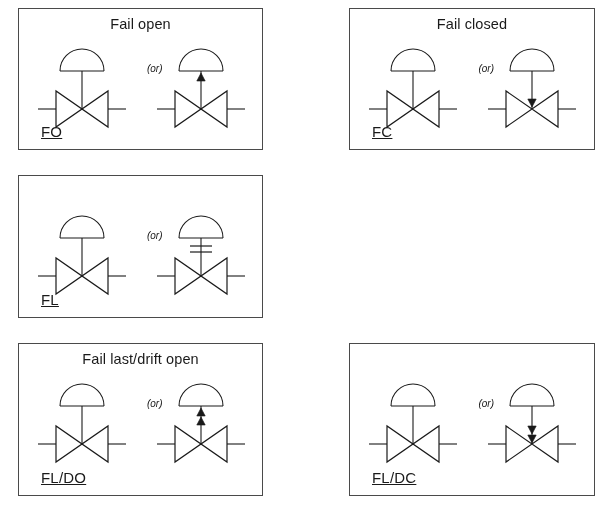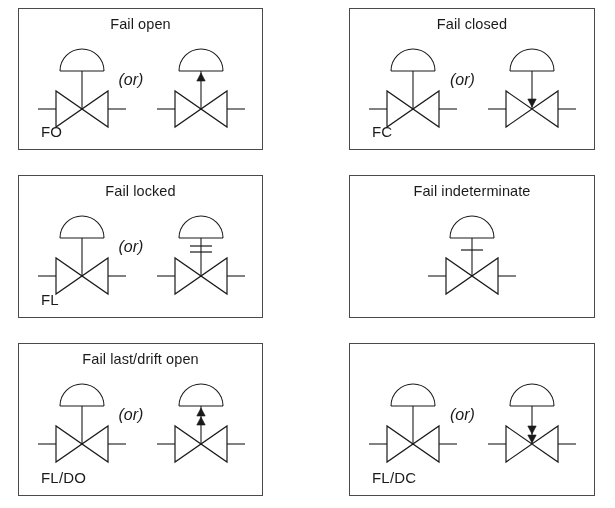--- a/index.html
+++ b/index.html
@@ -64,33 +64,34 @@
     height: 92px;
   }
   .slot-a { left: 8px; }
   .slot-b { left: 127px; }
   .slot-solo { left: 50%; margin-left: -55px; }
 
   .or-label {
     position: absolute;
     left: 50%;
     margin-left: -22px;
-    top: 32px;
+    top: 24px;
     width: 44px;
-    text-align: left;
-    font-size: 16px;
+    text-align: right;
+    font-size: 10px;
     font-style: italic;
   }
 
   .abbr {
     position: absolute;
     left: 22px;
     bottom: 9px;
     font-size: 15px;
     letter-spacing: 0.2px;
+    text-decoration: underline;
   }
 
   svg { display: block; }
 </style>
 </head>
 <body>
 
 <div id="grid">
     <div class="panel col-left row-1">
       <div class="panel-title">Fail open</div>
@@ -142,21 +143,20 @@
             <path d="M 29 52 L 29 88 L 81 52 L 81 88 Z" fill="none" stroke="#1a1a1a" stroke-width="1.2" stroke-linejoin="miter"></path>
             <line x1="11" y1="70" x2="29" y2="70" stroke="#1a1a1a" stroke-width="1.1" stroke-linecap="butt"></line>
             <line x1="81" y1="70" x2="99" y2="70" stroke="#1a1a1a" stroke-width="1.1" stroke-linecap="butt"></line>
           </svg>
         </div>
         <div class="or-label">(or)</div>
       </div>
       <div class="abbr">FC</div>
     </div>
     <div class="panel col-left row-2">
-      <div class="panel-title">Fail locked</div>
       <div class="symbols">
         <div class="sym-slot slot-a">
           <svg width="110" height="92" viewBox="0 0 110 92">
             <path d="M 33 32 A 22 22 0 0 1 77 32" fill="none" stroke="#1a1a1a" stroke-width="1.1"></path>
             <line x1="33" y1="32" x2="77" y2="32" stroke="#1a1a1a" stroke-width="1.1" stroke-linecap="butt"></line>
             <line x1="55" y1="32" x2="55" y2="70" stroke="#1a1a1a" stroke-width="1.1" stroke-linecap="butt"></line>
             <path d="M 29 52 L 29 88 L 81 52 L 81 88 Z" fill="none" stroke="#1a1a1a" stroke-width="1.2" stroke-linejoin="miter"></path>
             <line x1="11" y1="70" x2="29" y2="70" stroke="#1a1a1a" stroke-width="1.1" stroke-linecap="butt"></line>
             <line x1="81" y1="70" x2="99" y2="70" stroke="#1a1a1a" stroke-width="1.1" stroke-linecap="butt"></line>
           </svg>
@@ -170,36 +170,20 @@
             <line x1="44" y1="46" x2="66" y2="46" stroke="#1a1a1a" stroke-width="1.2" stroke-linecap="butt"></line>
             <path d="M 29 52 L 29 88 L 81 52 L 81 88 Z" fill="none" stroke="#1a1a1a" stroke-width="1.2" stroke-linejoin="miter"></path>
             <line x1="11" y1="70" x2="29" y2="70" stroke="#1a1a1a" stroke-width="1.1" stroke-linecap="butt"></line>
             <line x1="81" y1="70" x2="99" y2="70" stroke="#1a1a1a" stroke-width="1.1" stroke-linecap="butt"></line>
           </svg>
         </div>
         <div class="or-label">(or)</div>
       </div>
       <div class="abbr">FL</div>
     </div>
-    <div class="panel col-right row-2">
-      <div class="panel-title">Fail indeterminate</div>
-      <div class="symbols">
-        <div class="sym-slot slot-solo">
-          <svg width="110" height="92" viewBox="0 0 110 92">
-            <path d="M 33 32 A 22 22 0 0 1 77 32" fill="none" stroke="#1a1a1a" stroke-width="1.1"></path>
-            <line x1="33" y1="32" x2="77" y2="32" stroke="#1a1a1a" stroke-width="1.1" stroke-linecap="butt"></line>
-            <line x1="55" y1="32" x2="55" y2="70" stroke="#1a1a1a" stroke-width="1.1" stroke-linecap="butt"></line>
-            <line x1="44" y1="44" x2="66" y2="44" stroke="#1a1a1a" stroke-width="1.2" stroke-linecap="butt"></line>
-            <path d="M 29 52 L 29 88 L 81 52 L 81 88 Z" fill="none" stroke="#1a1a1a" stroke-width="1.2" stroke-linejoin="miter"></path>
-            <line x1="11" y1="70" x2="29" y2="70" stroke="#1a1a1a" stroke-width="1.1" stroke-linecap="butt"></line>
-            <line x1="81" y1="70" x2="99" y2="70" stroke="#1a1a1a" stroke-width="1.1" stroke-linecap="butt"></line>
-          </svg>
-        </div>
-      </div>
-    </div>
     <div class="panel col-left row-3">
       <div class="panel-title">Fail last/drift open</div>
       <div class="symbols">
         <div class="sym-slot slot-a">
           <svg width="110" height="92" viewBox="0 0 110 92">
             <path d="M 33 32 A 22 22 0 0 1 77 32" fill="none" stroke="#1a1a1a" stroke-width="1.1"></path>
             <line x1="33" y1="32" x2="77" y2="32" stroke="#1a1a1a" stroke-width="1.1" stroke-linecap="butt"></line>
             <line x1="55" y1="32" x2="55" y2="70" stroke="#1a1a1a" stroke-width="1.1" stroke-linecap="butt"></line>
             <path d="M 29 52 L 29 88 L 81 52 L 81 88 Z" fill="none" stroke="#1a1a1a" stroke-width="1.2" stroke-linejoin="miter"></path>
             <line x1="11" y1="70" x2="29" y2="70" stroke="#1a1a1a" stroke-width="1.1" stroke-linecap="butt"></line>

